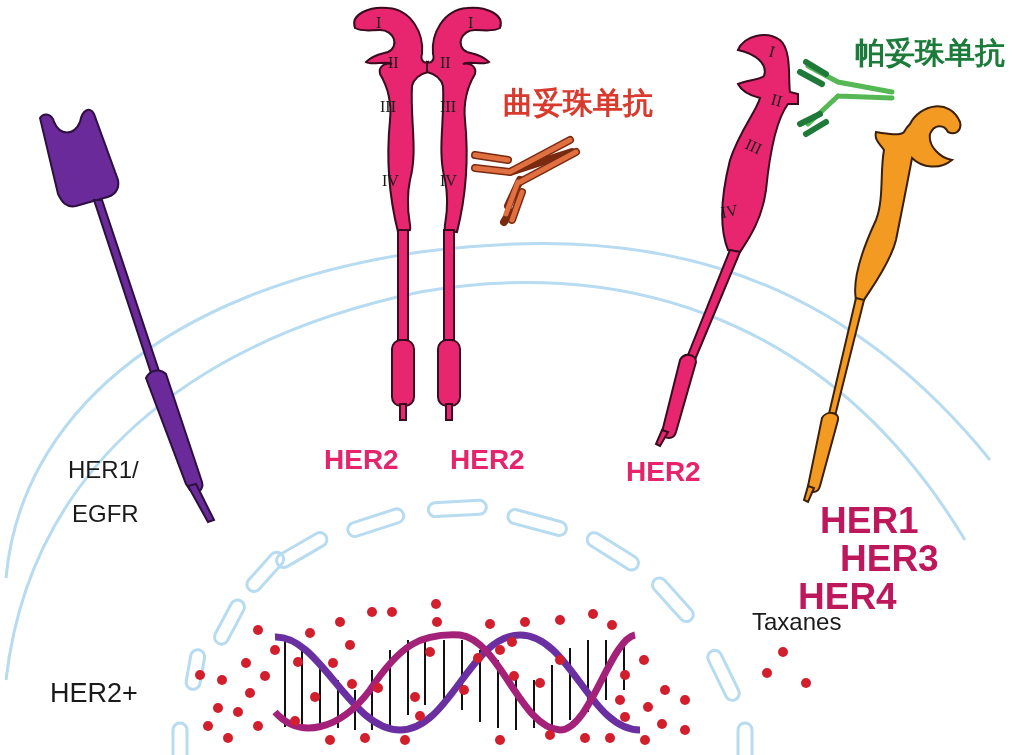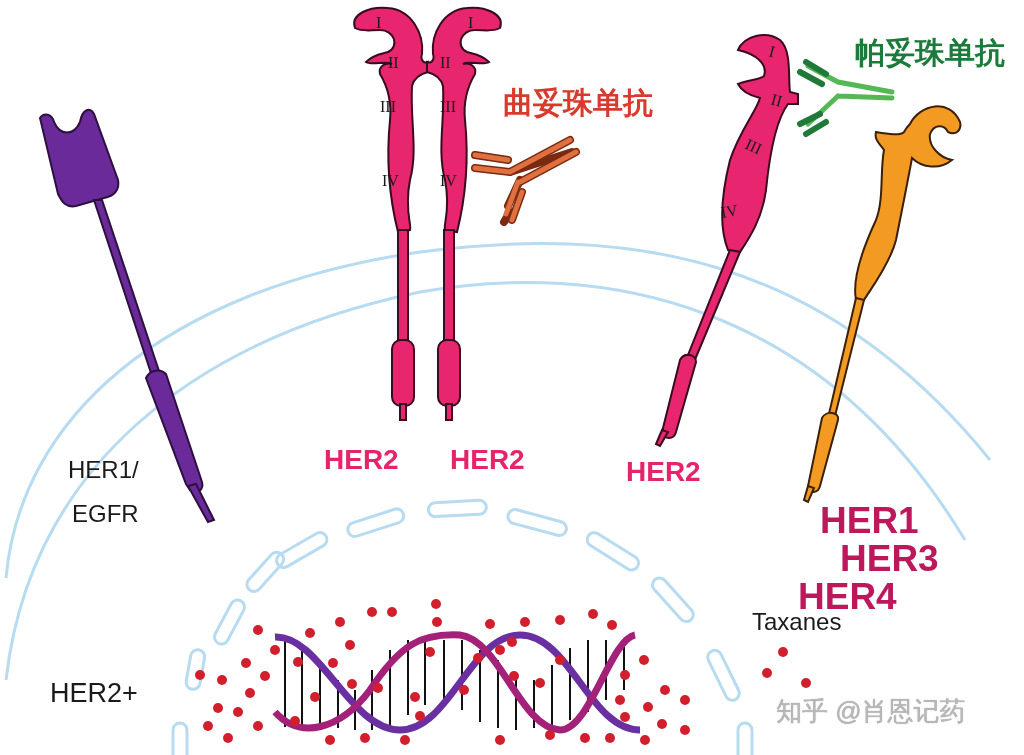--- a/index.html
+++ b/index.html
@@ -215,15 +215,14 @@
 <div class="lbl pink" style="left:626px;top:458px;">HER2</div>
 
 <div class="lbl orange" style="left:820px;top:502px;">HER1</div>
 <div class="lbl orange" style="left:820px;top:540px;margin-left:20px;">HER3</div>
 <div class="lbl orange" style="left:798px;top:578px;">HER4</div>
 
 <div class="lbl black" style="left:752px;top:610px;">Taxanes</div>
 
 <div class="lbl black" style="left:50px;top:680px;font-size:27px;text-align:right;">HER2+</div>
 
-<div class="lbl wm" style="left:776px;top:698px;">知乎 @肖恩记药</div>
 
 </div>
 
 </body></html>

